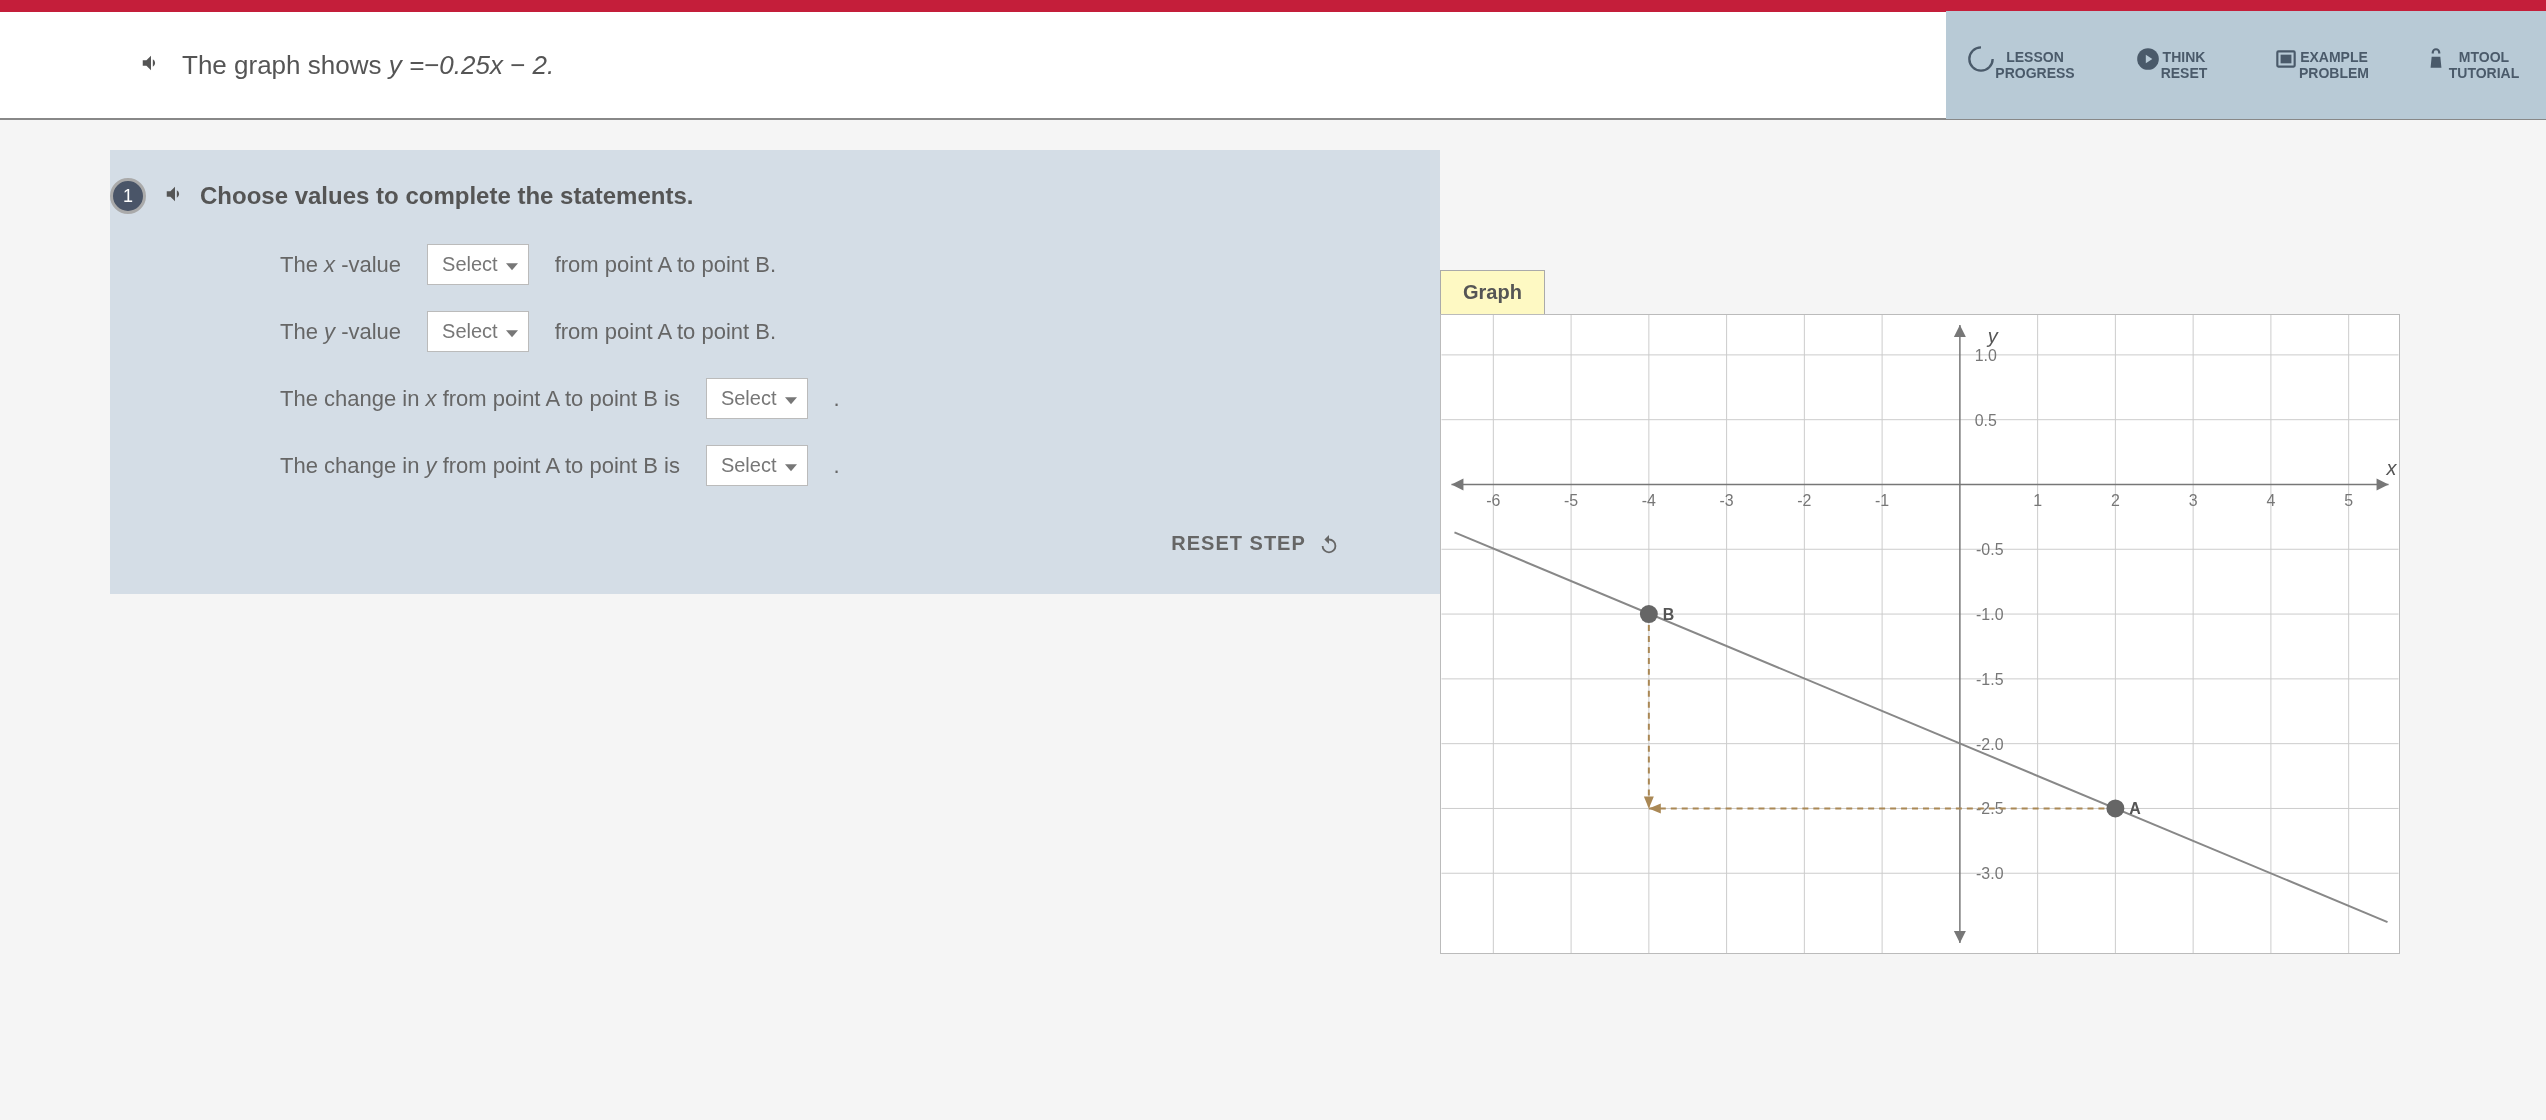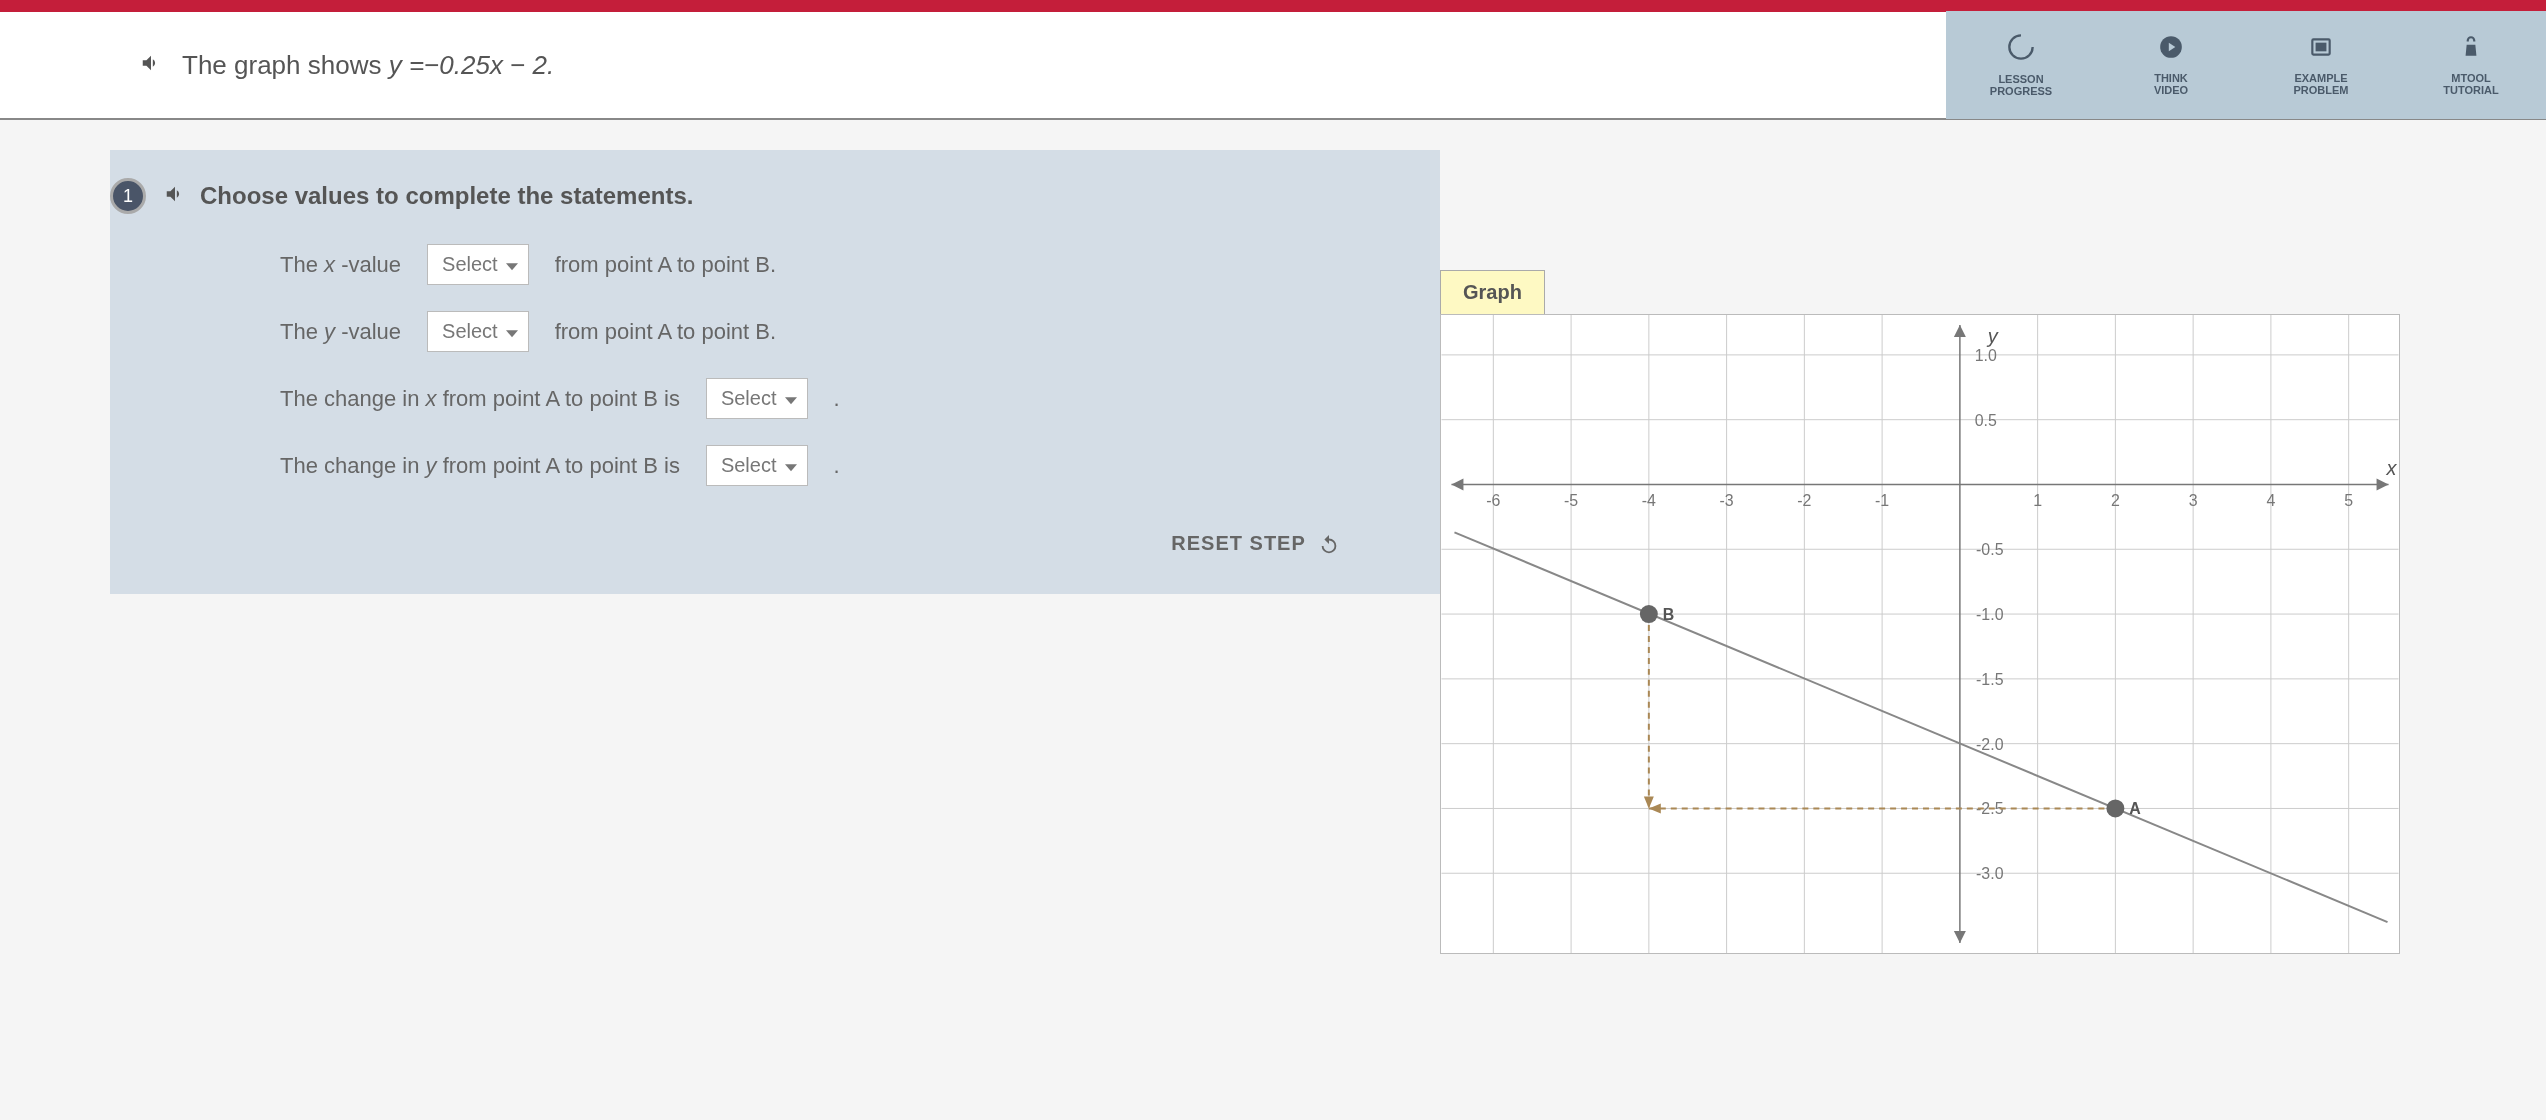--- a/index.html
+++ b/index.html
@@ -37,24 +37,23 @@
     }
     .toolbar {
       display: flex;
       background: #b8cad6;
       height: 108px;
       align-items: center;
     }
     .tool-item {
       width: 150px;
       display: flex;
-      flex-direction: column;
       align-items: center;
       justify-content: center;
-      font-size: 11px;
+      font-size: 14px;
       color: #4a5a6a;
       font-weight: 600;
       text-align: center;
       cursor: pointer;
       height: 100%;
     }
     .tool-item .tool-icon {
       font-size: 24px;
       margin-bottom: 6px;
       color: #4a5a6a;
@@ -201,21 +200,21 @@
 PROGRESS</span>
     </div>
     <div class="tool-item">
       <span class="tool-icon">
         <svg width="26" height="26" viewBox="0 0 24 24">
             <circle cx="12" cy="12" r="10" fill="currentColor"></circle>
             <path fill="#b8cad6" d="M10 8l6 4-6 4z"></path>
           </svg>
       </span>
       <span style="white-space:pre-line">THINK
-VIDEO</span>
+RESET</span>
     </div>
     <div class="tool-item">
       <span class="tool-icon">
         <svg width="26" height="26" viewBox="0 0 24 24">
             <rect x="4" y="5" width="16" height="14" rx="1" fill="none" stroke="currentColor" stroke-width="2"></rect>
             <rect x="7" y="8" width="10" height="8" fill="currentColor"></rect>
           </svg>
       </span>
       <span style="white-space:pre-line">EXAMPLE
 PROBLEM</span>

